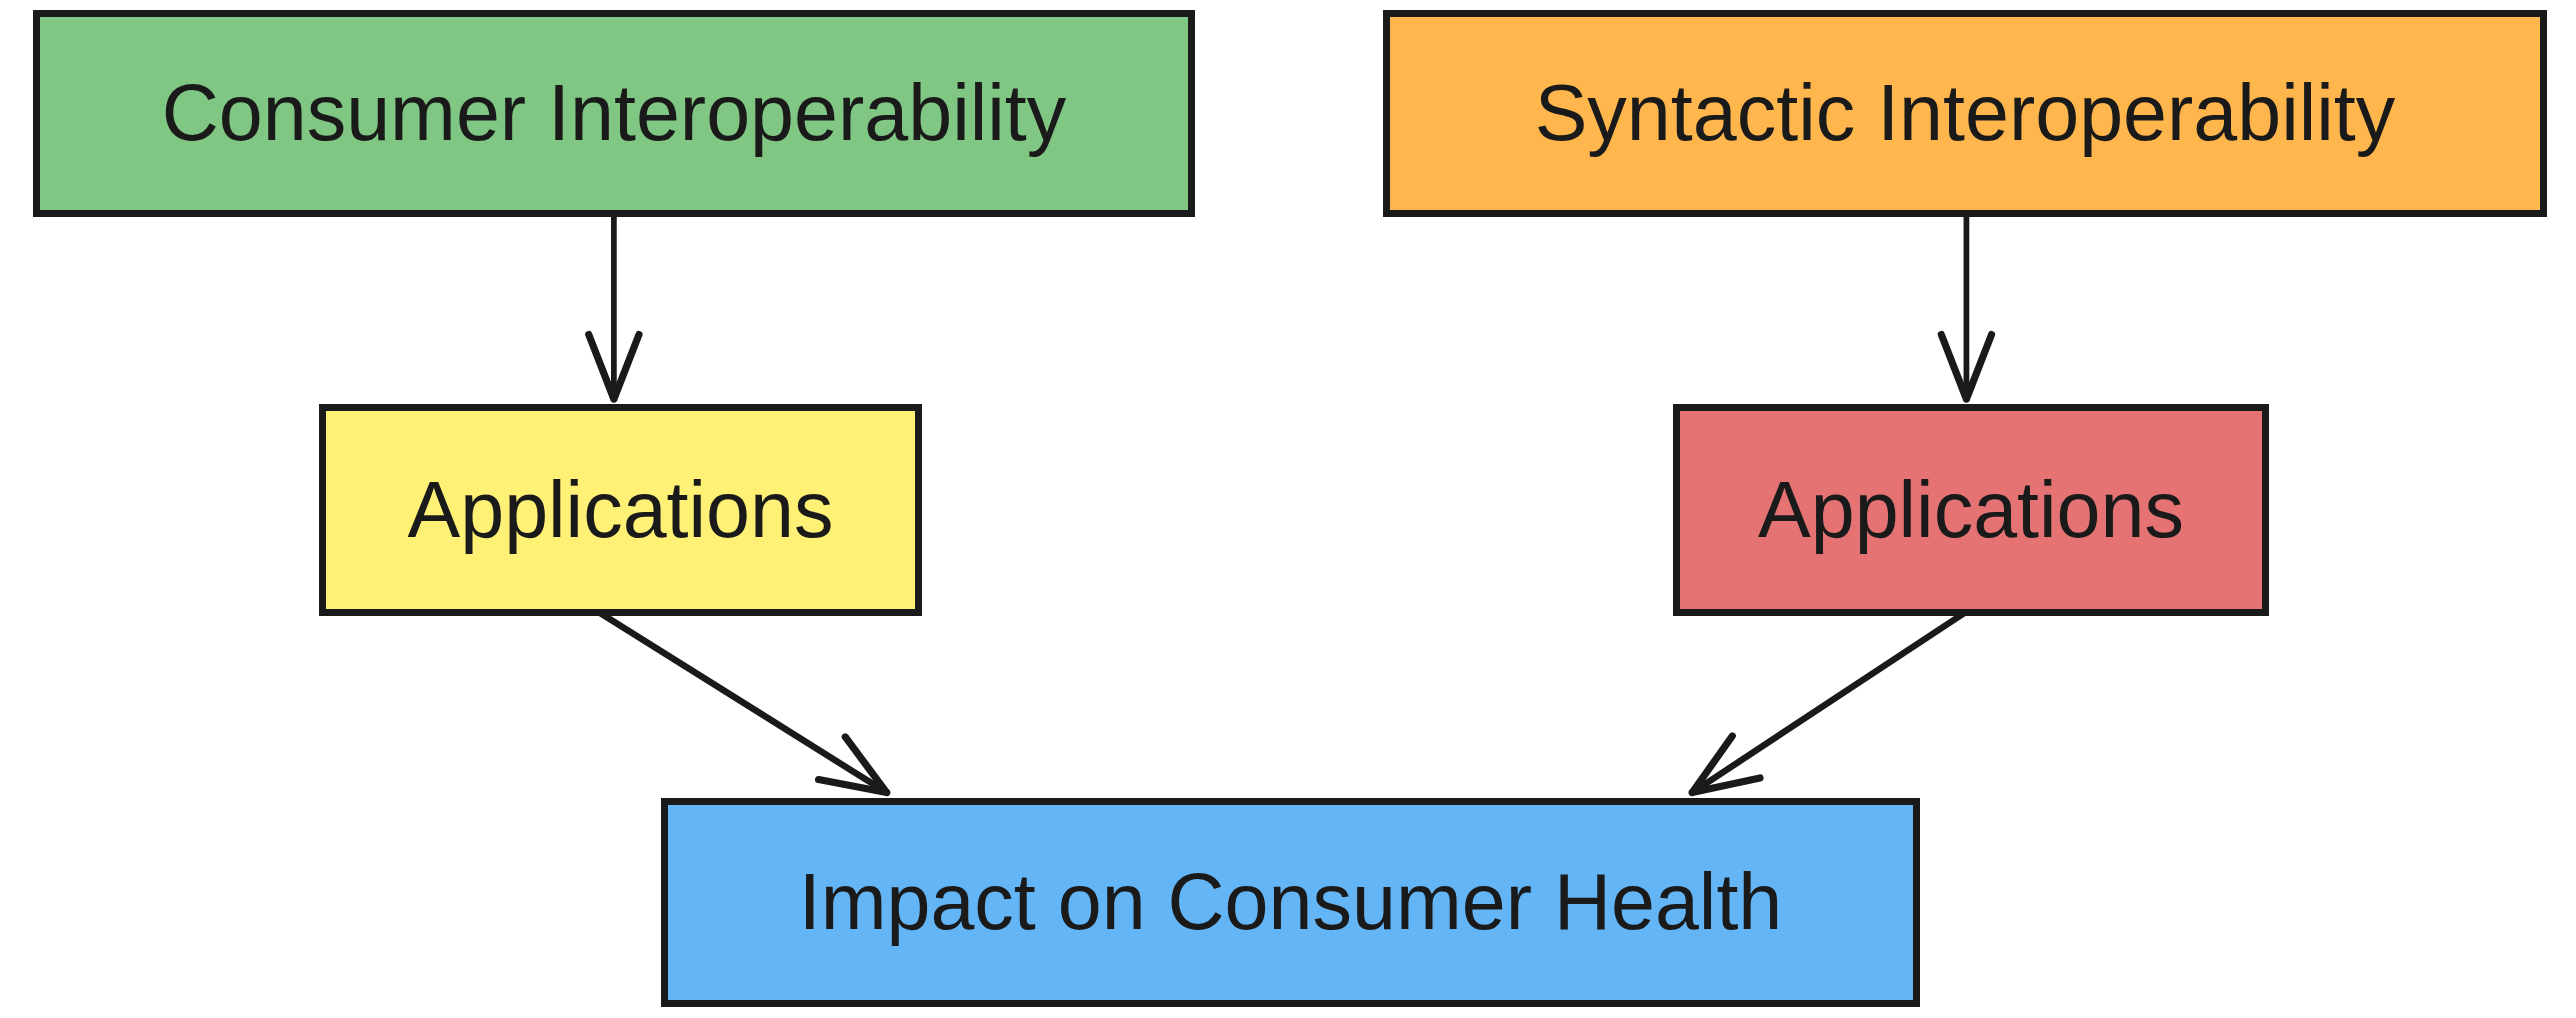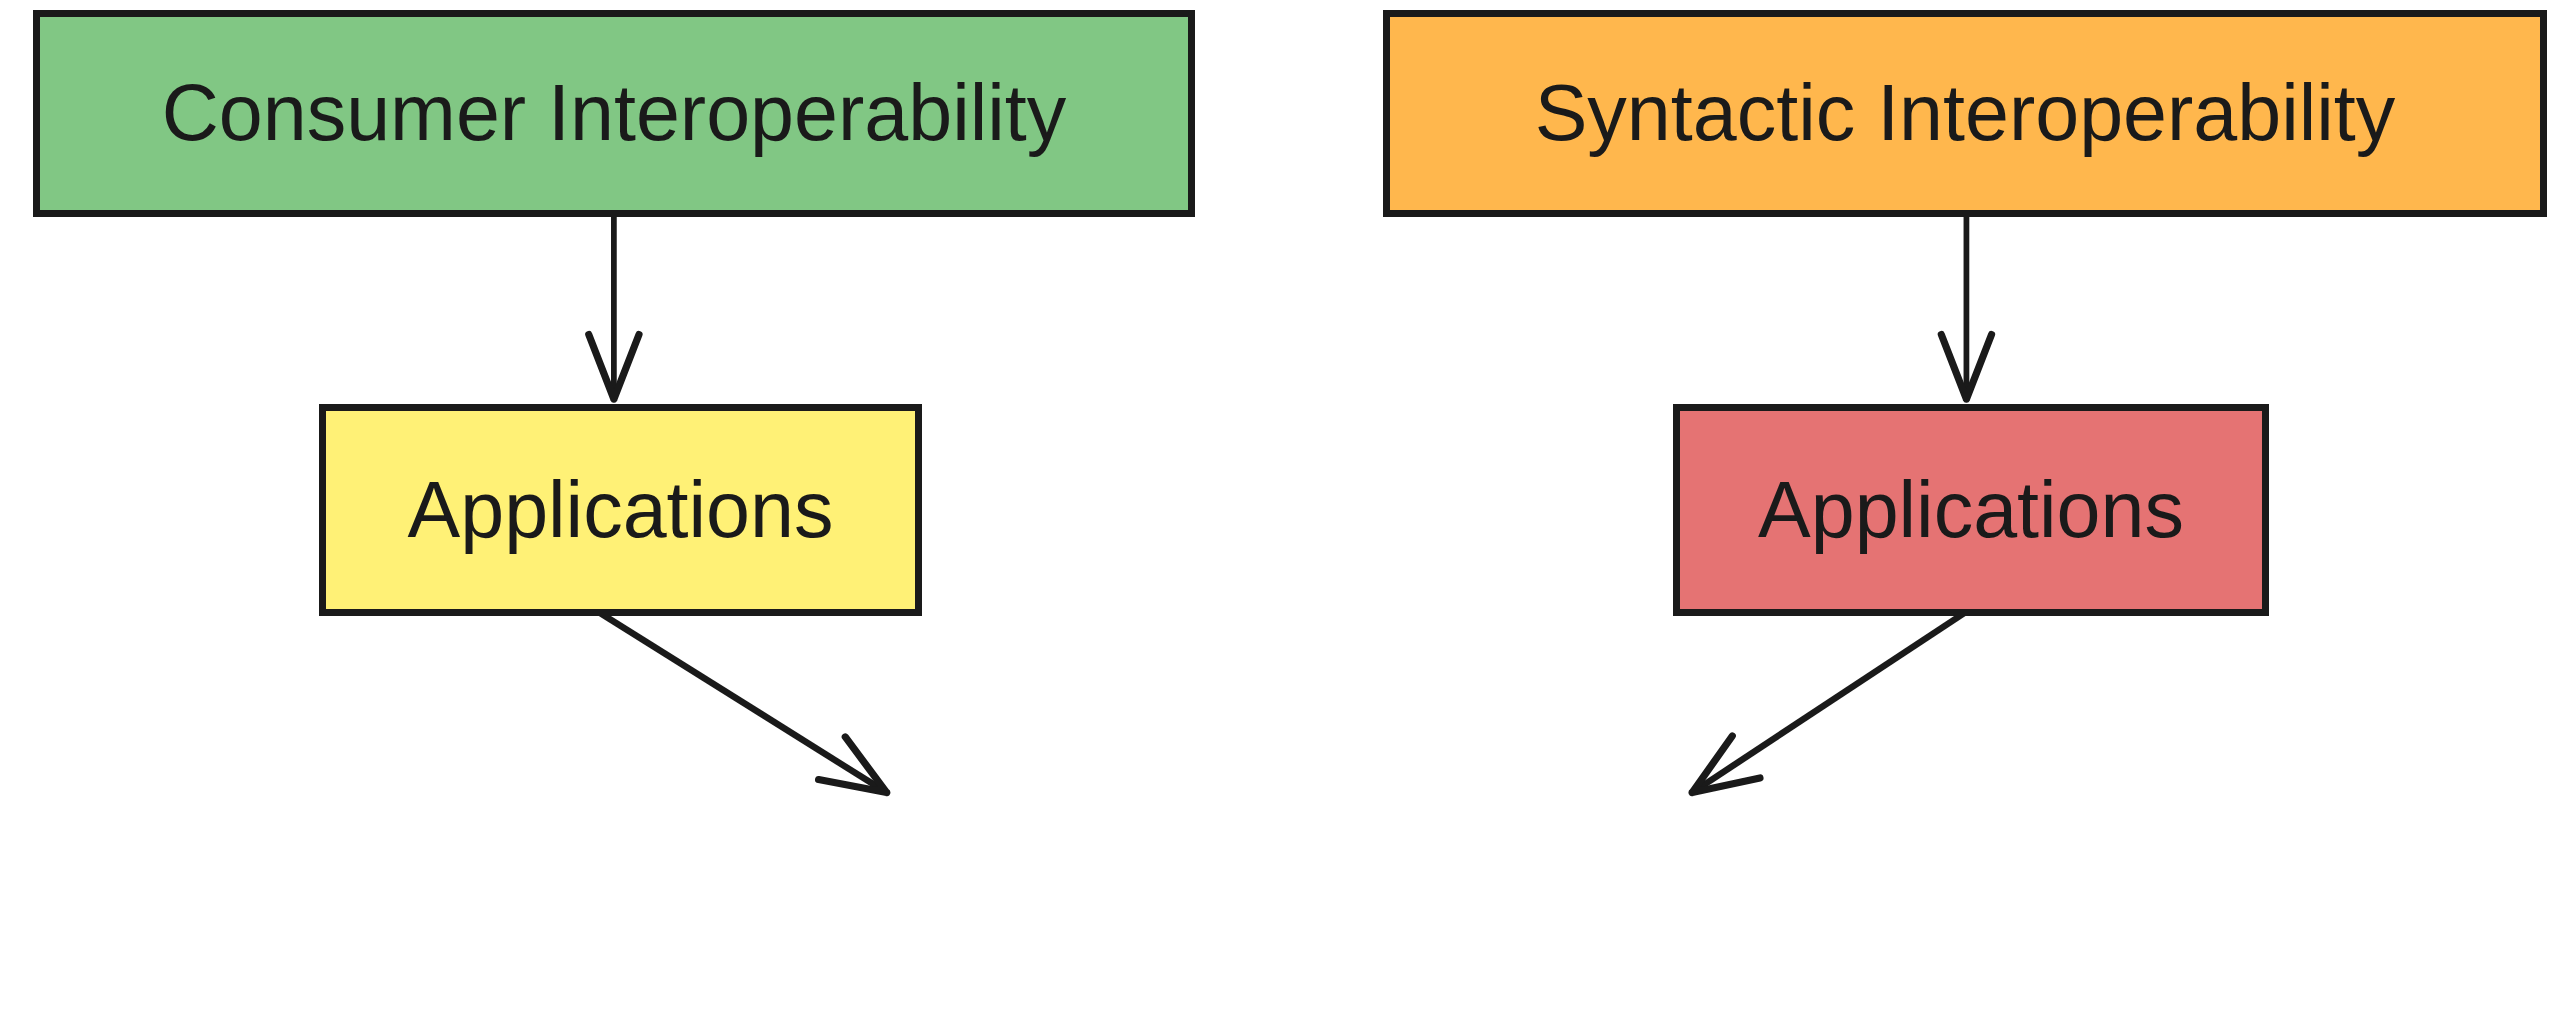--- a/index.html
+++ b/index.html
@@ -70,15 +70,18 @@
   </div>
 
   <div class="node" id="node-app-left" style="background-color: rgb(255, 241, 118);">
     <span>Applications</span>
   </div>
 
   <div class="node" id="node-app-right" style="background-color: rgb(229, 115, 115);">
     <span>Applications</span>
   </div>
 
+  <div class="node" id="node-impact" style="background-color: rgb(100, 181, 246);">
+    <span>Impact on Consumer Health</span>
+  </div>
 
 </div>
 
 
 </body></html>

